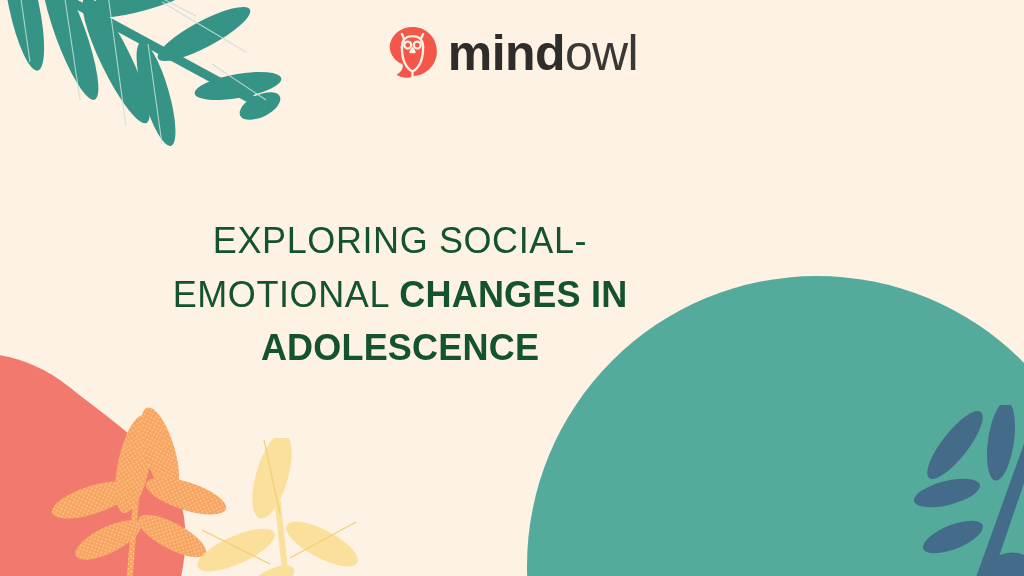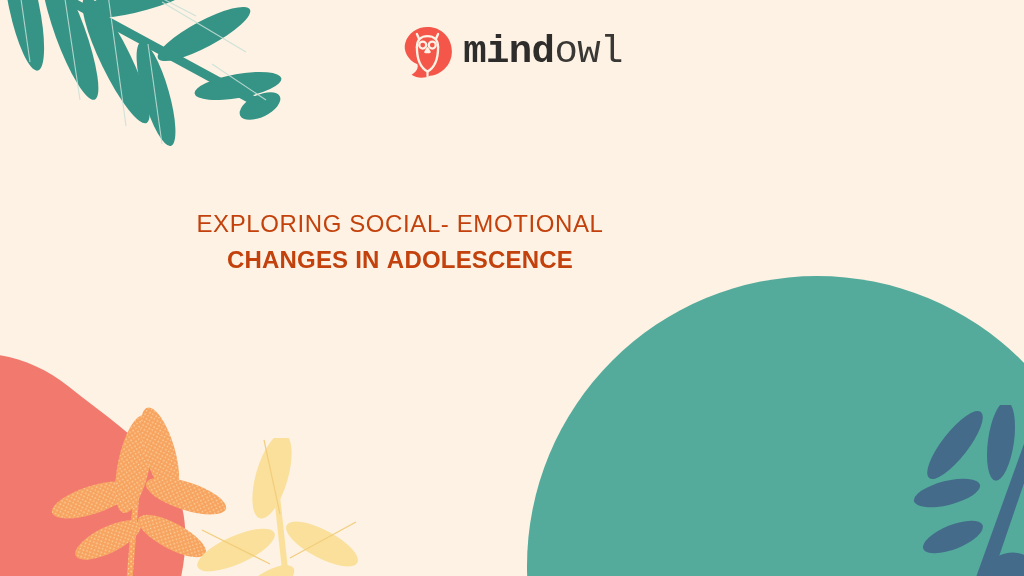--- a/index.html
+++ b/index.html
@@ -78,47 +78,46 @@
     align-items: center;
     justify-content: center;
     gap: 9px;
   }
   .logo-mark {
     width: 53px;
     height: 53px;
     flex: none;
   }
   .logo-wordmark {
-    font-size: 39px;
+    font-size: 50px;
     line-height: 1;
     letter-spacing: -0.6px;
     color: #2f2d2b;
     white-space: nowrap;
     display: flex;
     align-items: baseline;
-    font-family: Liberation Mono, monospace;
   }
   .logo-word-strong {
     font-weight: 700;
   }
   .logo-word-light {
     font-weight: 400;
     color: #3a3835;
     text-align: right;
   }
 
   
   .headline {
     position: absolute;
     left: 155px;
     top: 190px;
     width: 490px;
     text-align: center;
-    color: #c2410c;
-    font-size: 24px;
+    color: #14532d;
+    font-size: 36px;
     line-height: 1.49;
     letter-spacing: 0.6px;
     font-weight: 400;
     text-transform: uppercase;
   }
   .headline .strong {
     font-weight: 700;
     letter-spacing: 0.2px;
   }
 </style>

